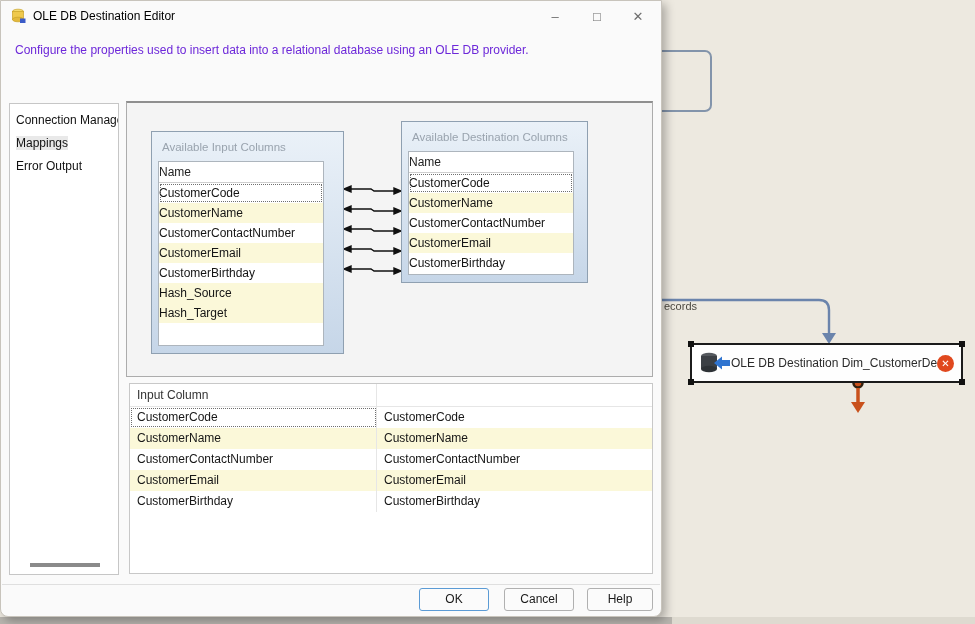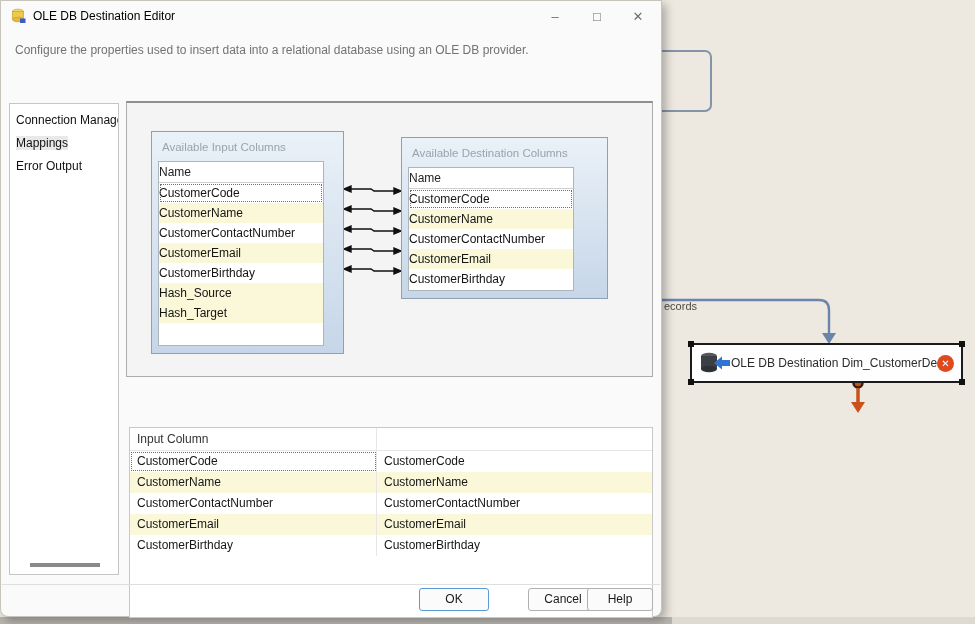--- a/index.html
+++ b/index.html
@@ -29,61 +29,61 @@
   
   .dialog{position:absolute;left:0;top:0;width:662px;height:617px;background:#FAFAFA;
     border:1px solid #C8C4BC;box-sizing:border-box;border-radius:0 0 8px 8px;
     box-shadow:4px 4px 10px rgba(0,0,0,.28);z-index:10;}
   .titlebar{position:relative;height:30px;}
   .title-icon{position:absolute;left:10px;top:7px;}
   .title-text{position:absolute;left:32px;top:0;line-height:30px;font-size:12px;color:#000000;}
   .wc{position:absolute;top:0;height:30px;width:40px;display:flex;align-items:center;justify-content:center;
     color:#6E6E6E;font-size:13px;}
   .wc-min{right:86px}.wc-max{right:44px}.wc-close{right:3px}
-  .dlg-desc{position:absolute;left:14px;top:42px;font-size:12px;color:#737373;}
+  .dlg-desc{position:absolute;left:14px;top:42px;font-size:12px;color:#6d28d9;}
 
   .sidebar{position:absolute;left:8px;top:102px;width:110px;height:472px;background:#FFFFFF;
     border:1px solid #C6C6C6;box-sizing:border-box;padding-top:6px;}
   .sb-item{font-size:12px;color:#111;padding:3px 6px;margin-bottom:3px;white-space:nowrap;overflow:hidden;}
   .sb-item.selected span{background:#E9E9E9;}
   .sb-thumb{position:absolute;left:20px;bottom:7px;width:70px;height:4px;background:#8A8A8A;}
 
   .group-panel{position:absolute;left:125px;top:100px;width:527px;height:276px;background:#F4F4F4;
     border:1px solid #ACACAC;border-top:2px solid #8F8F8F;box-sizing:border-box;}
 
   .colbox{position:absolute;background:linear-gradient(#EAF1F8,#C6D6E8);
     border:1px solid #8FA0B1;box-sizing:border-box;}
   .colbox-input{left:150px;top:130px;width:193px;height:223px;}
-  .colbox-dest{left:400px;top:136px;width:207px;height:162px;}
+  .colbox-dest{left:400px;top:120px;width:187px;height:162px;}
   .colbox-title{position:absolute;left:10px;top:9px;font-size:11.5px;color:#99A3AE;white-space:nowrap;}
   .collist{position:absolute;left:6px;top:29px;width:164px;bottom:7px;background:#fff;
     border:1px solid #ADB5BD;overflow:hidden;}
   .lrow{height:20px;line-height:20px;font-size:12px;color:#141414;
     white-space:nowrap;overflow:hidden;}
   .lrow.hdr{border-bottom:1px solid #CFCFCF;color:#222;}
   .lrow.alt{background:#FBF8D9;}
   .lrow.focus{outline:1px dotted #6F6F6F;outline-offset:-2px;background:#fff;}
 
   .map-lines{position:absolute;left:343px;top:130px;}
 
   .map-table{position:absolute;left:128px;top:382px;width:524px;height:191px;background:#fff;
-    border:1px solid #C8C8C8;box-sizing:border-box;overflow:hidden;margin-top:44px;}
+    border:1px solid #C8C8C8;box-sizing:border-box;overflow:hidden;}
   .thead{display:flex;height:22px;line-height:22px;font-size:12px;color:#333;border-bottom:1px solid #E6E6E6;}
   .trow{display:flex;height:21px;line-height:21px;font-size:12px;color:#161616;}
   .trow.alt{background:#FBF8D9;}
   .tc1{width:247px;padding-left:7px;box-sizing:border-box;border-right:1px solid #E6E6E6;
     white-space:nowrap;overflow:hidden;}
   .tc2{flex:1;padding-left:7px;white-space:nowrap;overflow:hidden;}
   .tc1.focus{outline:1px dotted #6F6F6F;outline-offset:-2px;}
 
   .dlg-sep{position:absolute;left:1px;right:1px;top:583px;height:1px;background:#DFDFDF;}
   .btn{position:absolute;top:587px;height:23px;background:#FBFBFB;border:1px solid #B0B0B0;
     border-radius:3px;font-size:12px;color:#1A1A1A;text-align:center;line-height:21px;box-sizing:border-box;}
   .btn-ok{left:418px;width:70px;border:1px solid #5B9BD5;}
-  .btn-cancel{left:503px;width:70px;margin-left:24px;}
+  .btn-cancel{left:503px;width:70px;}
   .btn-help{left:586px;width:66px;}
 </style>
 </head>
 <body>
 
 <div id="screen">
 
   <div class="src-outline"></div>
 
   <svg class="flow-svg" width="975" height="624">

